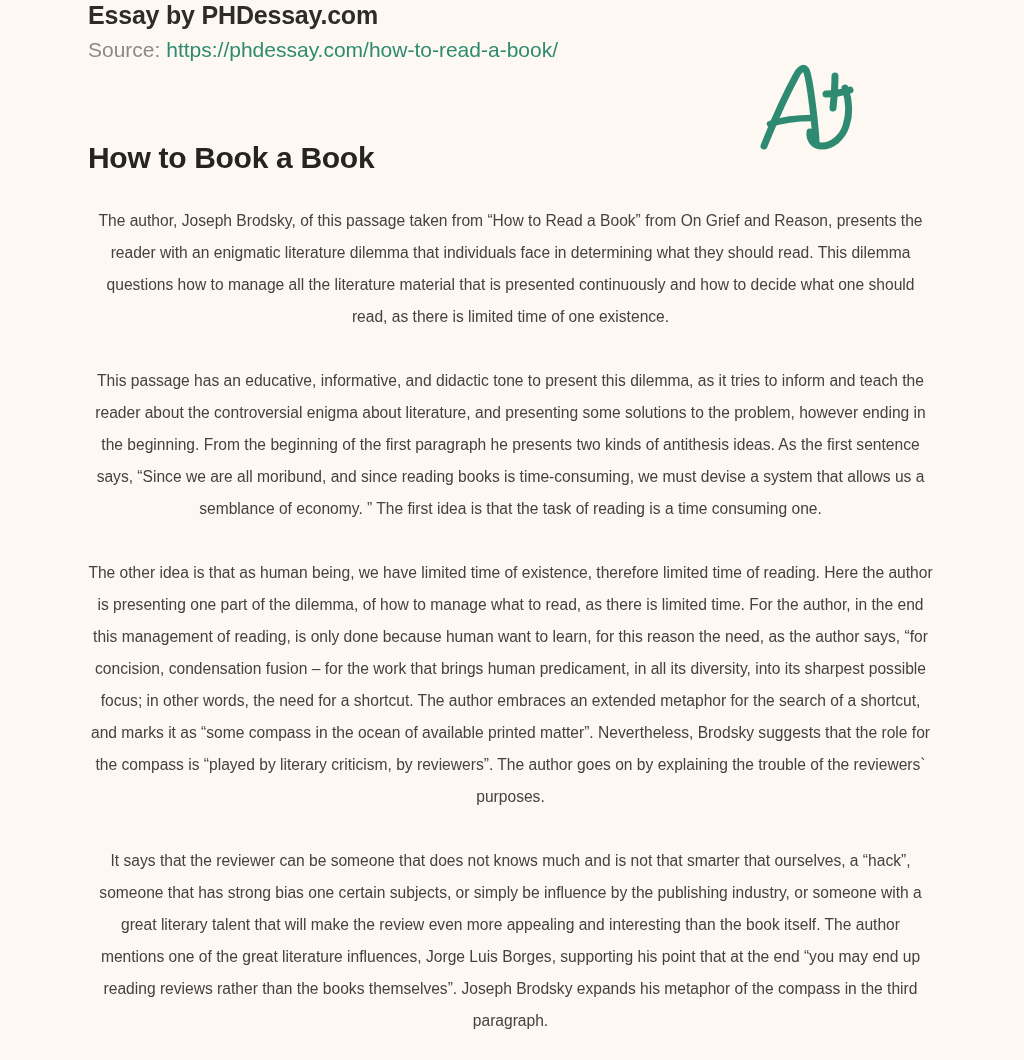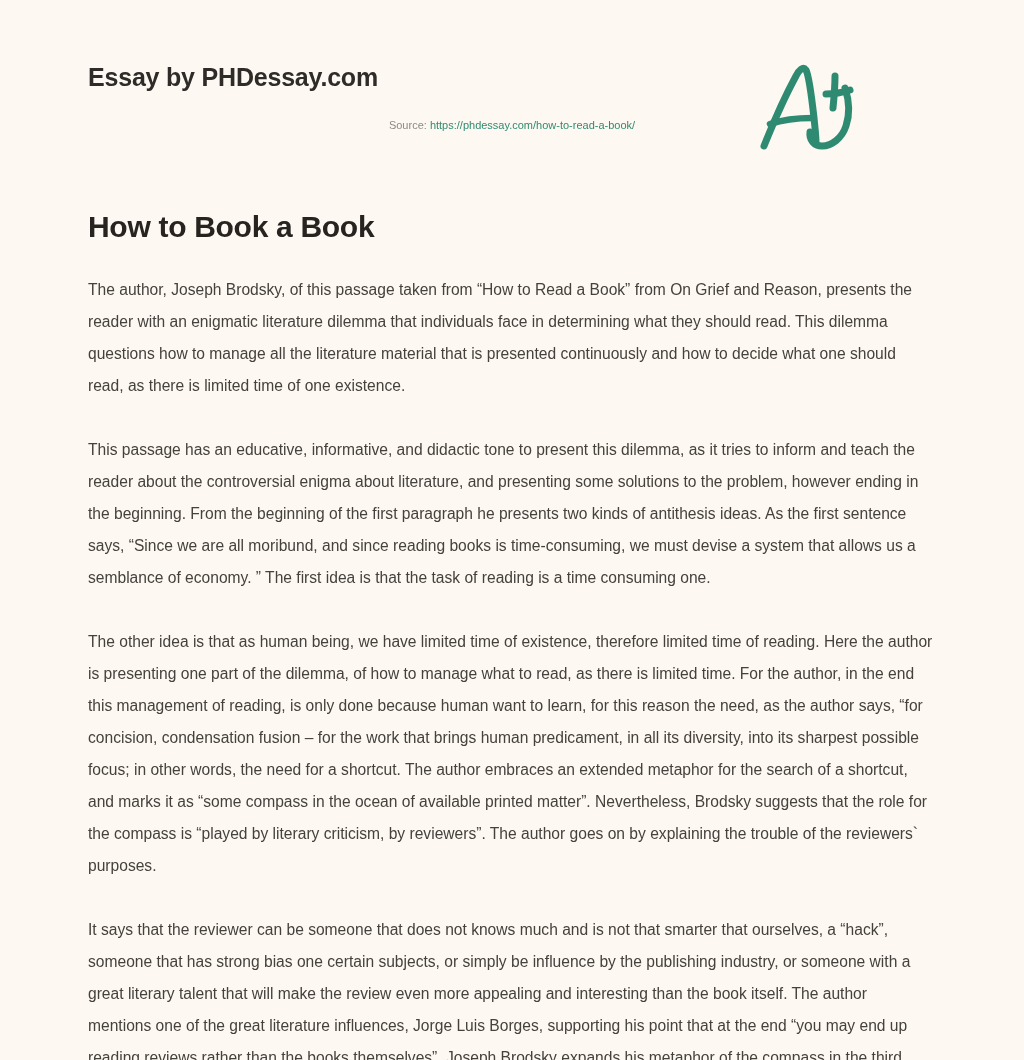--- a/index.html
+++ b/index.html
@@ -16,37 +16,35 @@
   }
   .page {
     position: relative;
     width: 1024px;
     height: 1060px;
     box-sizing: border-box;
     padding: 0 88px;
   }
   .header {
     position: relative;
-    padding-top: 62px;
   }
   .brand-title {
     font-size: 25px;
     font-weight: bold;
     color: #2e2b28;
     letter-spacing: -0.2px;
     line-height: 1.2;
     margin: 0;
   }
   .source-line {
-    margin-top: 26px;
-    font-size: 11px;
+    margin-top: 6px;
+    font-size: 21px;
     color: #8d8a86;
     line-height: 1.3;
     white-space: nowrap;
-    text-align: center;
   }
   .source-label {
     color: #8d8a86;
   }
   .source-url {
     color: #2f8a72;
     text-decoration: none;
   }
   .logo {
     position: absolute;
@@ -71,21 +69,21 @@
   }
   .article-body {
     padding-top: 28px;
     max-width: 845px;
   }
   .article-body p {
     margin: 0 0 32px 0;
     font-size: 15.6px;
     line-height: 32px;
     color: #45413d;
-    text-align: left;
+    text-align: center;
   }
   .article-body p:last-child {
     margin-bottom: 0;
   }
 </style>
 </head>
 <body>
 
 <div class="page">
 

